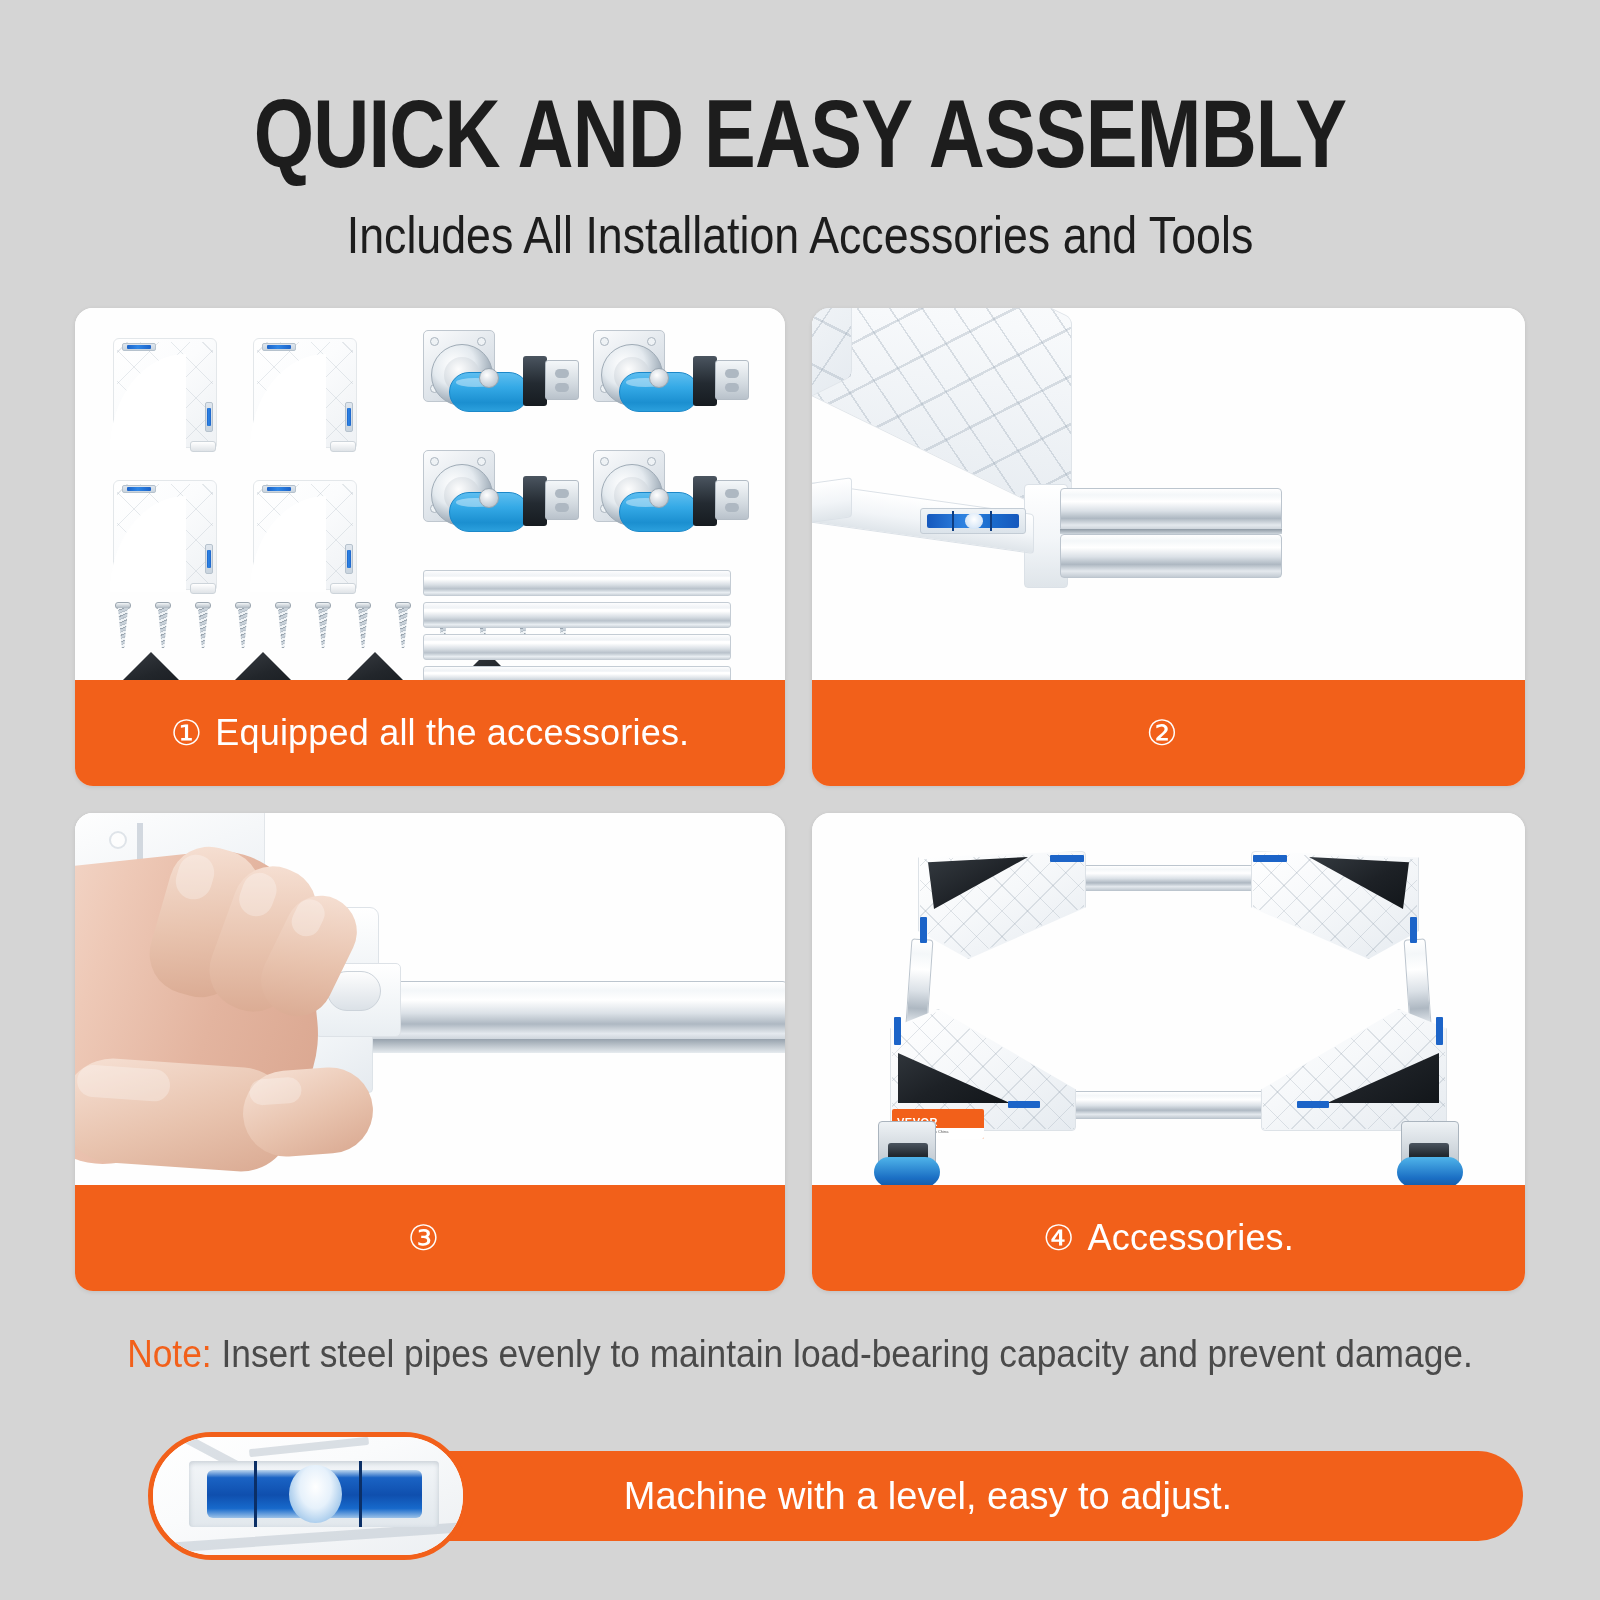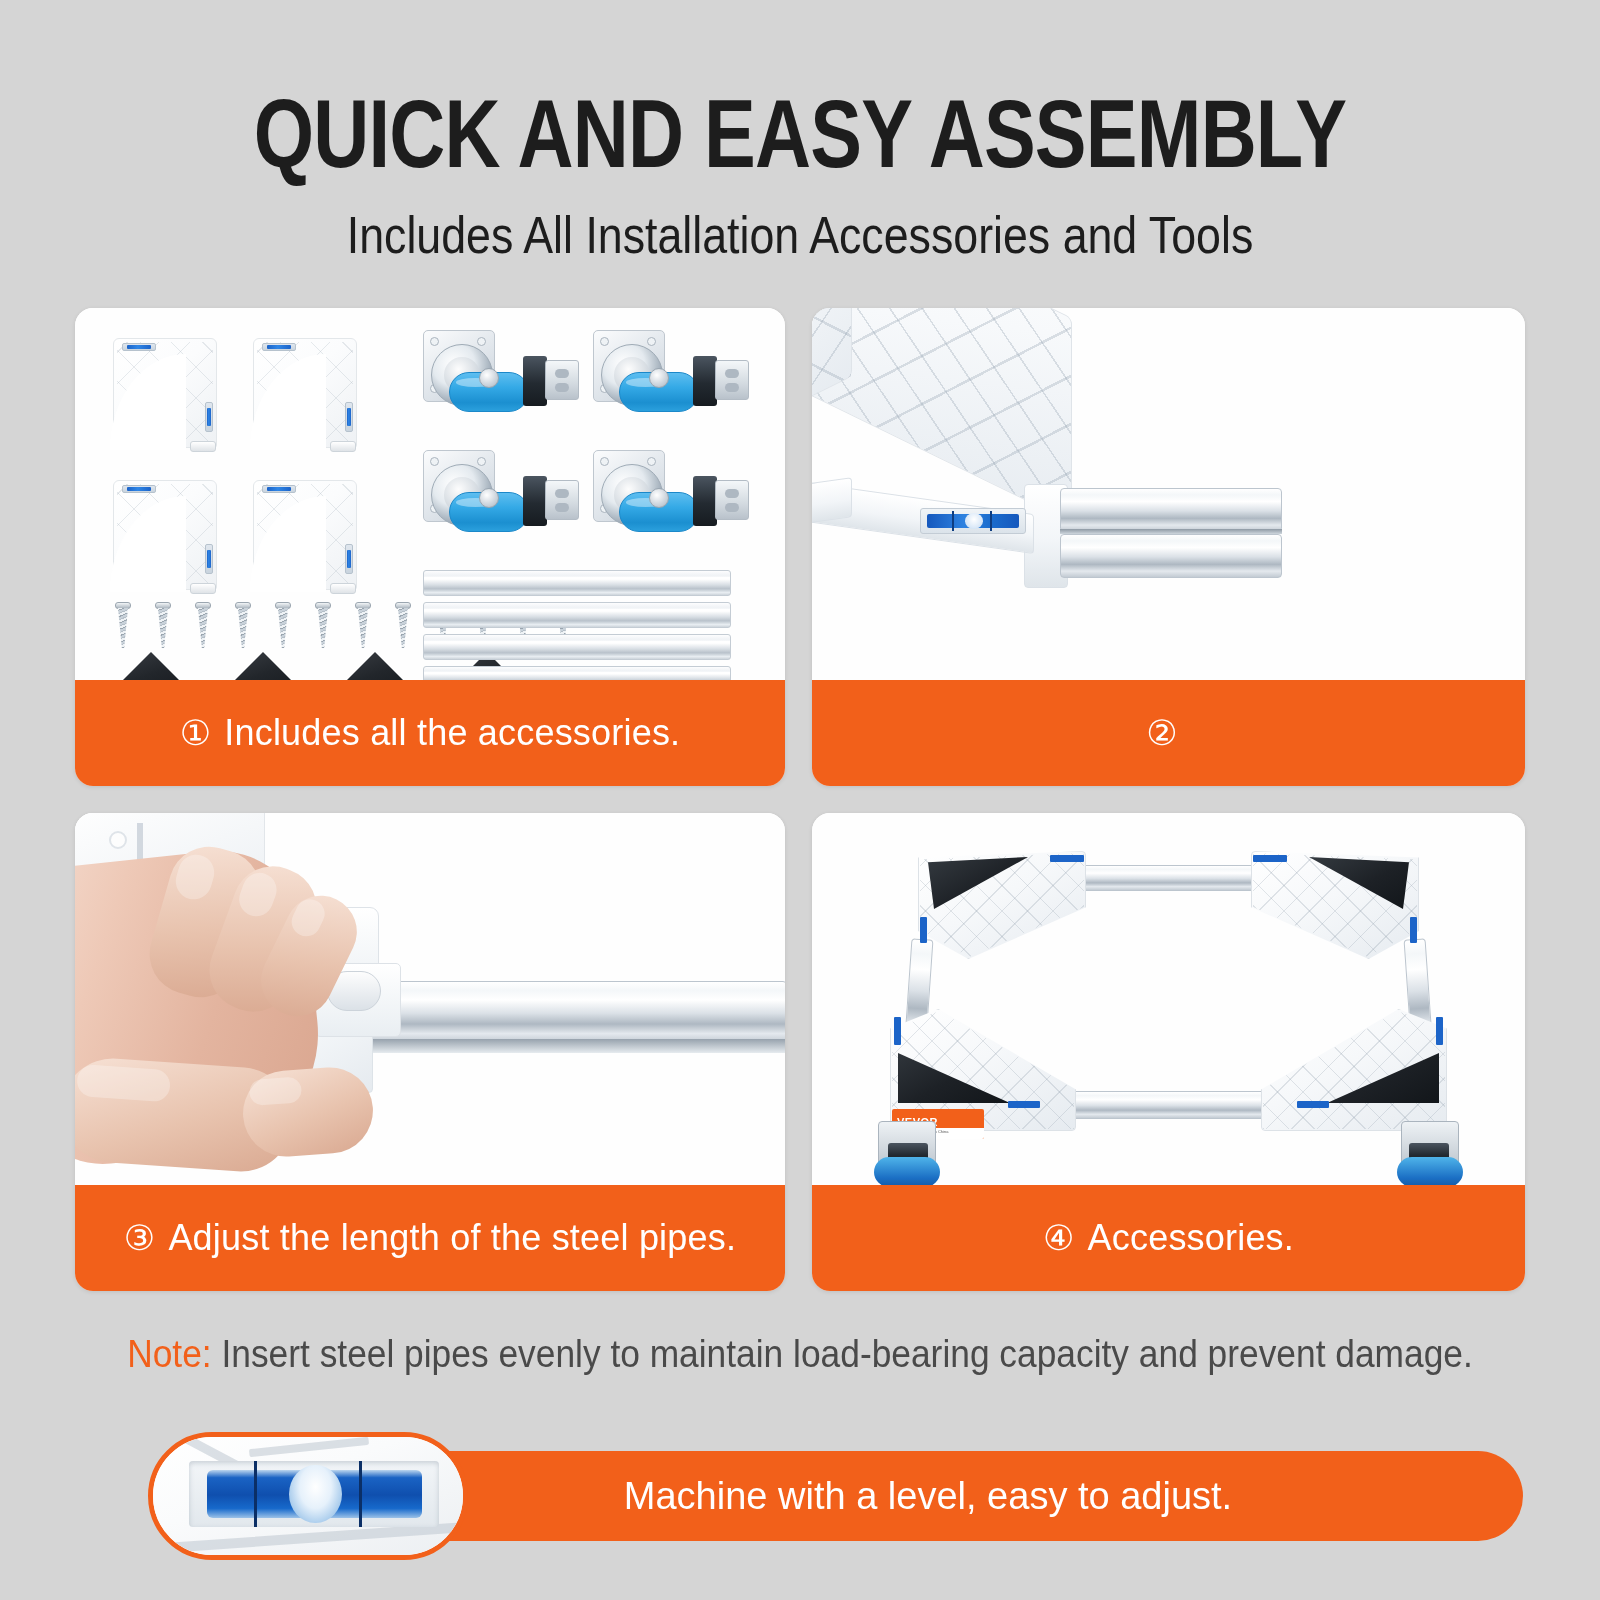--- a/index.html
+++ b/index.html
@@ -524,21 +524,21 @@
 
       <div class="pipe" style="left:348px; top:262px; width:308px; height:26px;"></div>
       <div class="pipe" style="left:348px; top:294px; width:308px; height:26px;"></div>
       <div class="pipe" style="left:348px; top:326px; width:308px; height:26px;"></div>
       <div class="pipe" style="left:348px; top:358px; width:308px; height:22px;"></div>
 
     </div>
     <div class="caption">
       <div class="cap-inner">
         <span class="cnum">①</span>
-        <span>Includes all the accessories.</span>
+        <span>Equipped all the accessories.</span>
       </div>
     </div>
   </div>
 
   <div class="panel" id="panel2">
     <div class="photo">
 
       <div class="vbr">
         <div class="wing" style="left:-40px; top:10px; width:300px; height:205px;
              transform: skewY(26deg); transform-origin: right bottom; border-radius:6px;">
@@ -621,21 +621,20 @@
       <div class="finger" style="left:84px;  top:34px;  width:92px; height:150px; transform:rotate(16deg);"></div>
       <div class="finger" style="left:146px; top:52px;  width:84px; height:148px; transform:rotate(20deg);"></div>
       <div class="finger" style="left:198px; top:80px;  width:72px; height:126px; transform:rotate(26deg);"></div>
       <div class="finger" style="left:-14px; top:250px; width:232px; height:104px; transform:rotate(4deg); border-radius:60px;"></div>
       <div class="finger" style="left:168px; top:256px; width:130px; height:86px; transform:rotate(-4deg); border-radius:48px;"></div>
 
     </div>
     <div class="caption">
       <div class="cap-inner">
         <span class="cnum">③</span>
-        <span>Adjust the length of the steel pipes.</span>
       </div>
     </div>
   </div>
 
   <div class="panel" id="panel4">
     <div class="photo">
 
       <div class="tube" style="left:262px; top:52px; width:196px; height:26px;"></div>
 
       <div class="tube" style="left:248px; top:278px; width:212px; height:28px;"></div>

